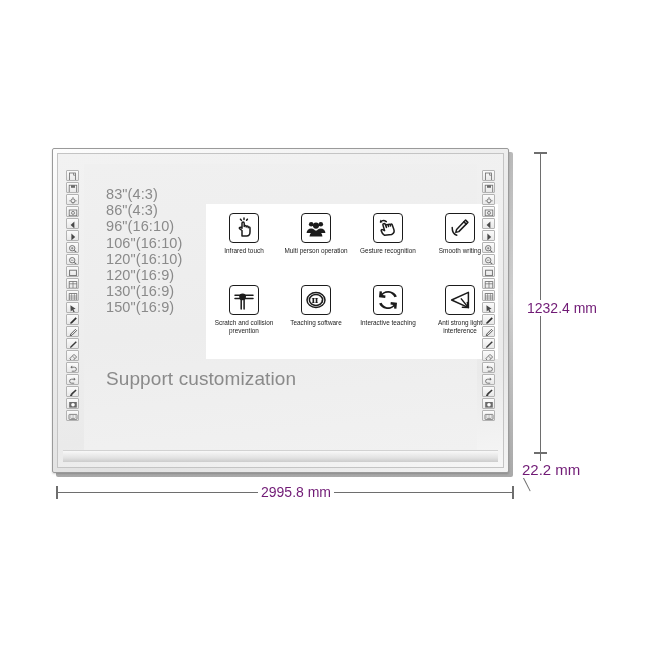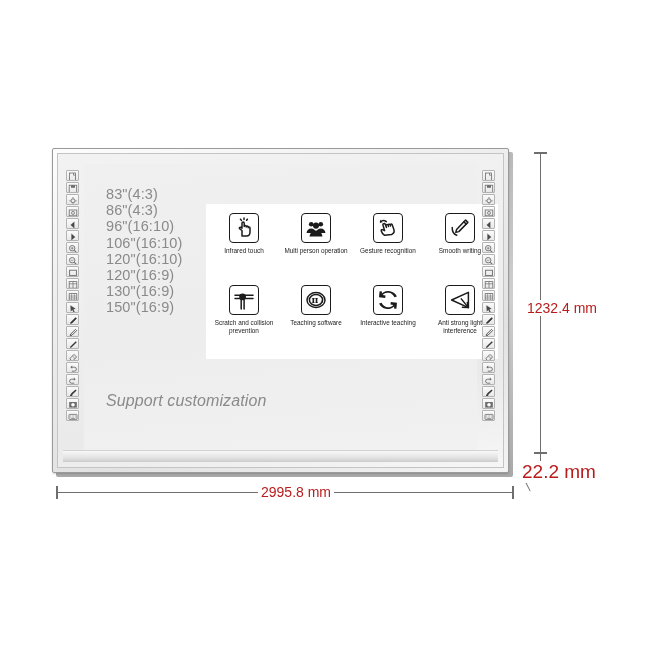--- a/index.html
+++ b/index.html
@@ -109,26 +109,25 @@
     font-size: 14.5px;
     line-height: 16.2px;
     letter-spacing: .1px;
     white-space: nowrap;
   }
   .size-list div { margin: 0; }
 
   .support-text {
     position: absolute;
     left: 48px;
-    top: 238px;
+    top: 214px;
     color: #8a8a8a;
-    font-size: 16px;
+    font-size: 19px;
     letter-spacing: .1px;
     white-space: nowrap;
-    font-style: italic;
   }
 
   
   .feature-panel {
     position: absolute;
     left: 148px;
     top: 50px;
     width: 292px;
     height: 155px;
     background: #ffffff;
@@ -167,27 +166,27 @@
 
   
   .dim-line { position: absolute; background: #6e6e6e; }
   .dim-v { width: 1px; }
   .dim-h { height: 1px; }
   .dim-cap-h { position:absolute; background:#6e6e6e; width: 13px; height: 1.5px; }
   .dim-cap-v { position:absolute; background:#6e6e6e; width: 1.5px; height: 13px; }
 
   .dim-label {
     position: absolute;
-    color: #b91c1c;
+    color: #701a75;
     font-size: 14px;
     white-space: nowrap;
     background: #fff;
     padding: 0 3px;
   }
-  .dim-label.small { font-size: 19px; }
+  .dim-label.small { font-size: 15px; }
 
   .leader {
     position: absolute;
     width: 1px;
     height: 17px;
     background: #6e6e6e;
     transform: rotate(-27deg);
     transform-origin: top center;
   }
 </style>

